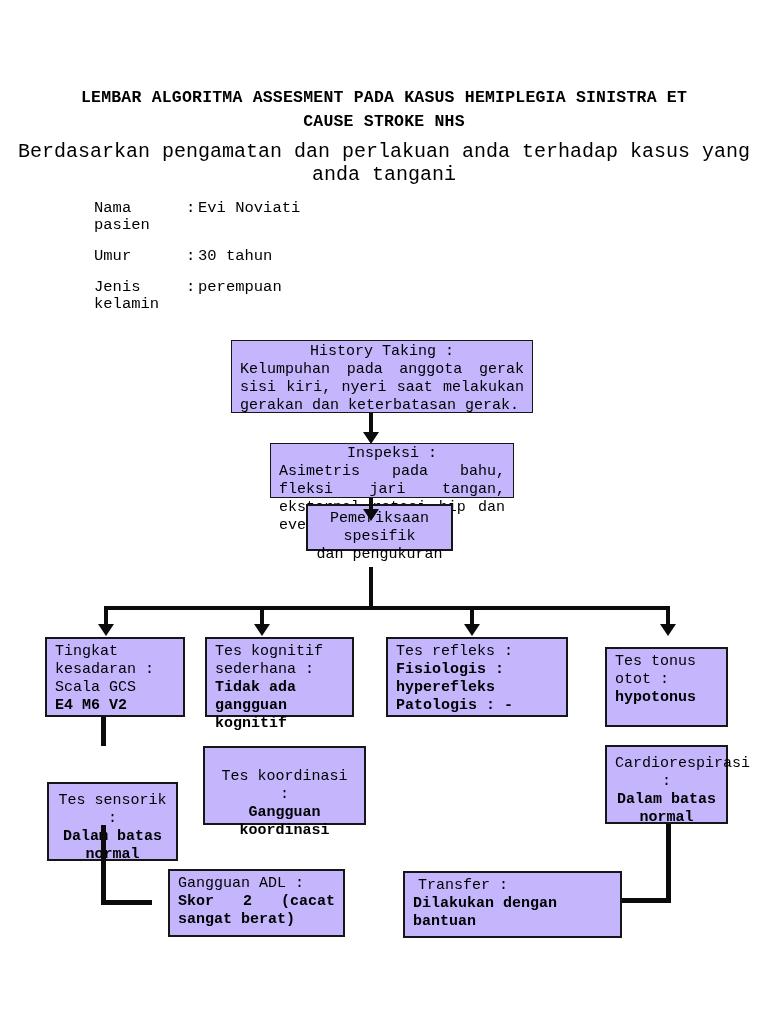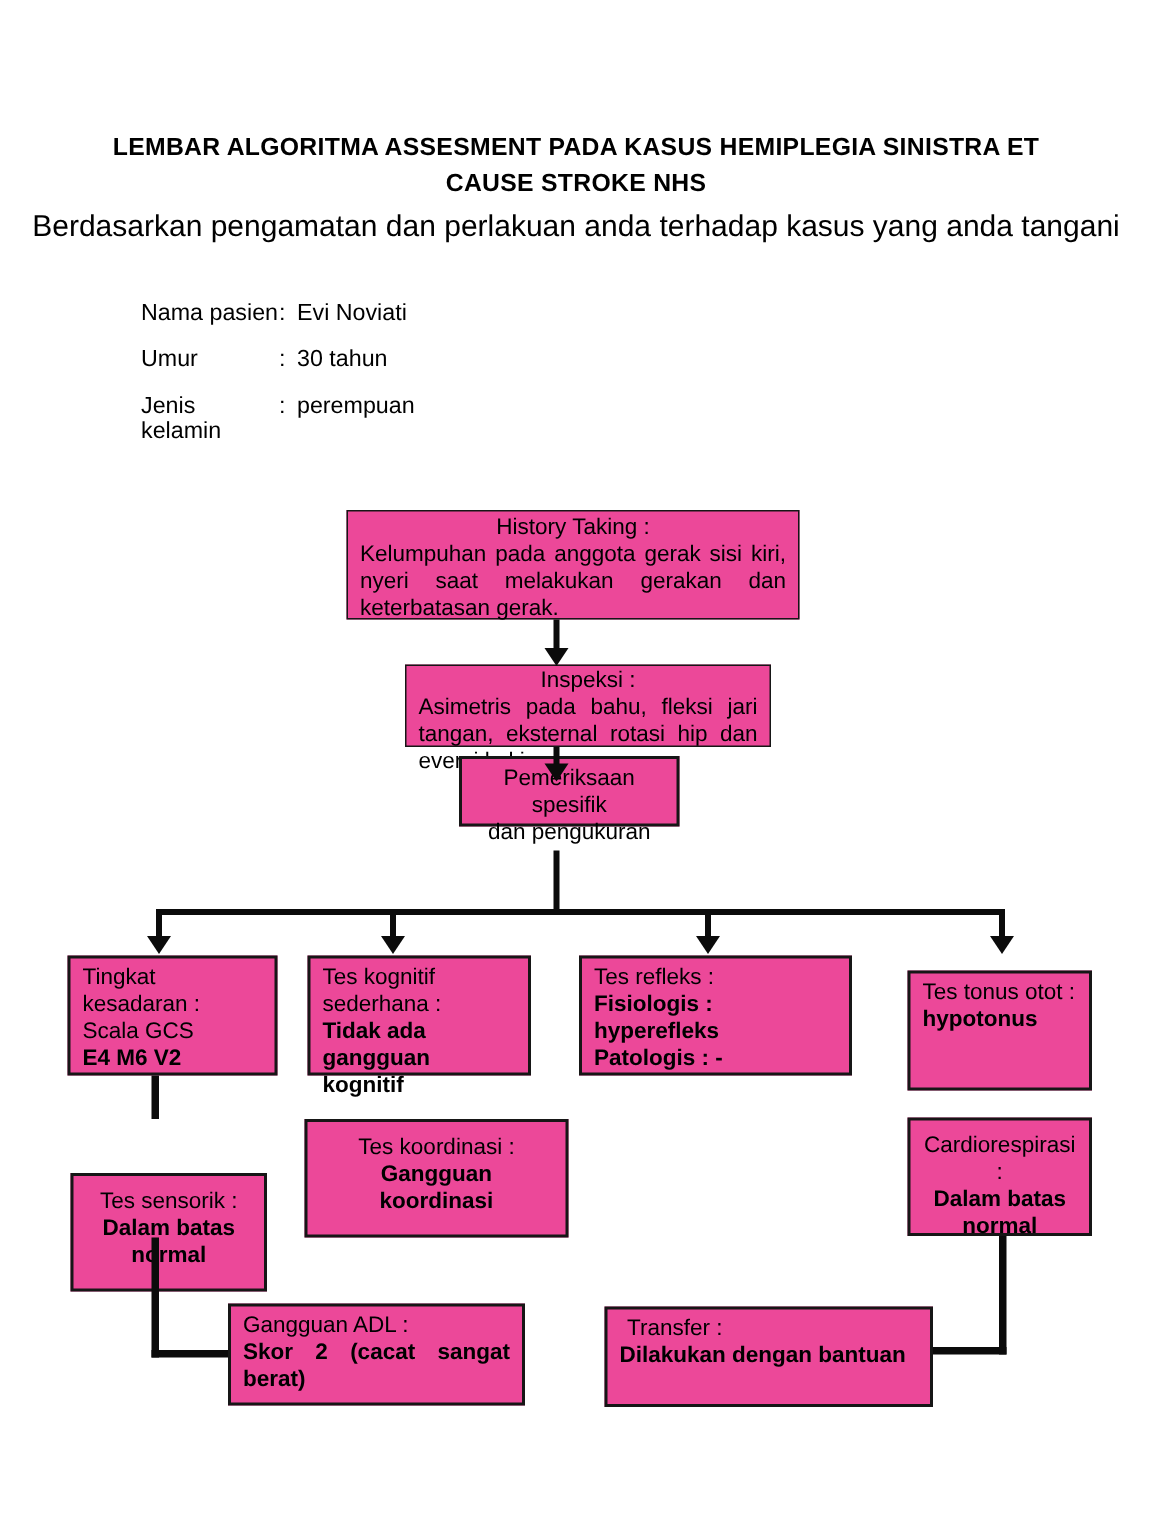--- a/index.html
+++ b/index.html
@@ -1,34 +1,34 @@
 <!DOCTYPE html>
 <html><head>
 <meta charset="utf-8">
 <style>
   html,body{margin:0;padding:0;background:#ffffff;}
   .page{
     position:relative;width:768px;height:1024px;background:#ffffff;
-    font-family:Liberation Sans, sans-serif;color:#000;overflow:hidden;
+    font-family:Liberation Mono, monospace;color:#000;overflow:hidden;
   }
   .pre{white-space:pre-line;}
   .doc-title{
     position:absolute;left:0;right:0;top:86px;text-align:center;
     font-weight:bold;font-size:16.5px;line-height:24px;letter-spacing:.2px;
   }
   .doc-subtitle{
     position:absolute;left:0;right:0;top:140px;text-align:center;font-size:20px;
   }
   .patient{position:absolute;left:94px;top:200px;font-size:15.5px;}
   .patient-row{display:flex;margin-bottom:14px;line-height:17px;}
   .patient-label{width:92px;}
   .patient-colon{width:12px;}
   
   .fbox{
-    position:absolute;background:#ec4899;border:2px solid #161616;
+    position:absolute;background:#c4b5fd;border:2px solid #161616;
     font-size:15px;line-height:18px;box-sizing:border-box;padding:4px 8px;
   }
   .fbox.thin{border-width:1px;}
   .fbox .bold{font-weight:bold;}
   .center{text-align:center;}
   .justify{text-align:justify;}
   .indent{padding-left:5px;}
   
   .vline,.hline{position:absolute;background:#0b0b0b;}
   .head{
@@ -118,38 +118,38 @@
     <div class="bold pre">hypotonus</div>
   </div>
 
   <div class="vline" style="left:101px;top:717px;width:5px;height:29px;"></div>
 
   <div class="fbox center" style="left:47px;top:746px;width:131px;height:79px;padding-top:8px;margin-top:36px;">
     <div>Tes sensorik :</div>
     <div class="bold pre">Dalam batas
 normal</div>
   </div>
-  <div class="fbox center" style="left:203px;top:746px;width:176px;height:79px;padding-top:8px;">
+  <div class="fbox center" style="left:203px;top:746px;width:163px;height:79px;padding-top:20px;">
     <div>Tes koordinasi :</div>
     <div class="bold pre">Gangguan
 koordinasi</div>
   </div>
   <div class="fbox center" style="left:605px;top:745px;width:123px;height:79px;padding-top:8px;">
     <div>Cardiorespirasi :</div>
     <div class="bold pre">Dalam batas
 normal</div>
   </div>
 
   <div class="vline" style="left:101px;top:825px;width:5px;height:80px;"></div>
   <div class="hline" style="left:101px;top:900px;width:51px;height:5px;"></div>
 
   <div class="vline" style="left:666px;top:824px;width:5px;height:79px;"></div>
   <div class="hline" style="left:622px;top:898px;width:49px;height:5px;"></div>
 
-  <div class="fbox" style="left:152px;top:869px;width:198px;height:68px;">
+  <div class="fbox" style="left:168px;top:869px;width:177px;height:68px;">
     <div>Gangguan ADL :</div>
     <div class="bold justify">Skor 2 (cacat sangat berat)</div>
   </div>
   <div class="fbox" style="left:403px;top:871px;width:219px;height:67px;">
     <div class="indent">Transfer :</div>
     <div class="bold">Dilakukan dengan bantuan</div>
   </div>
 
 </div>
 

